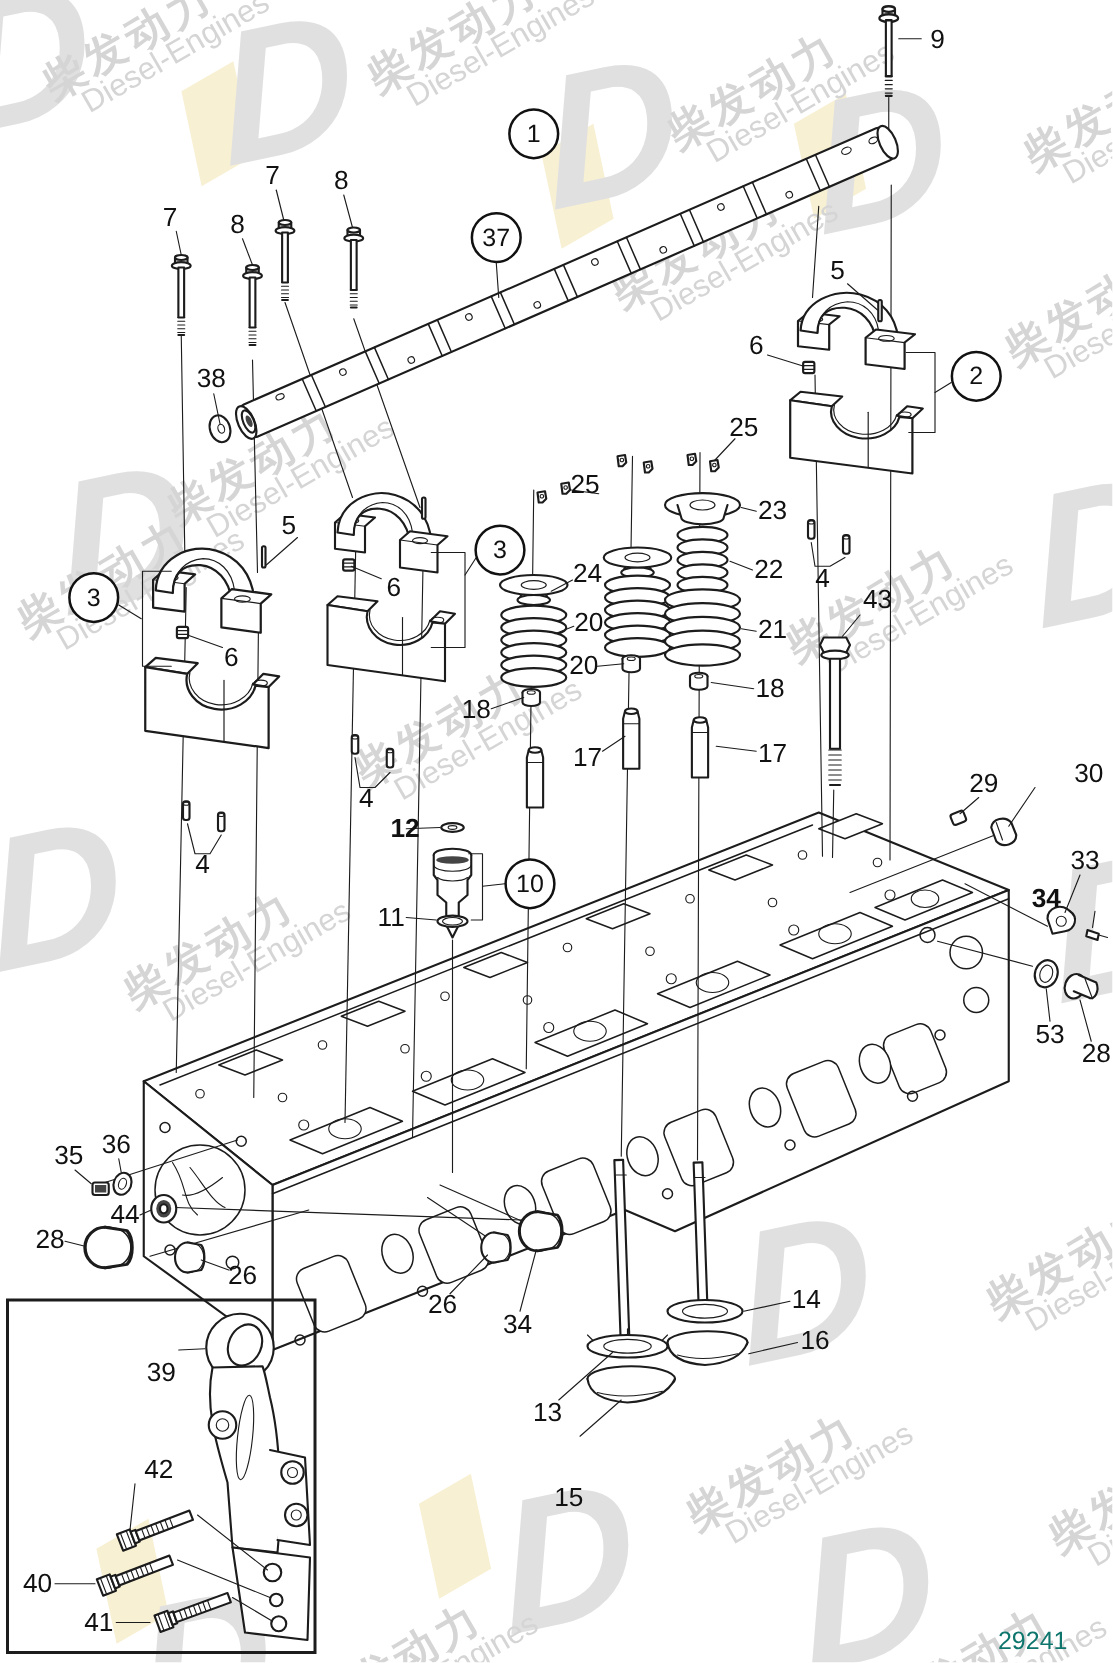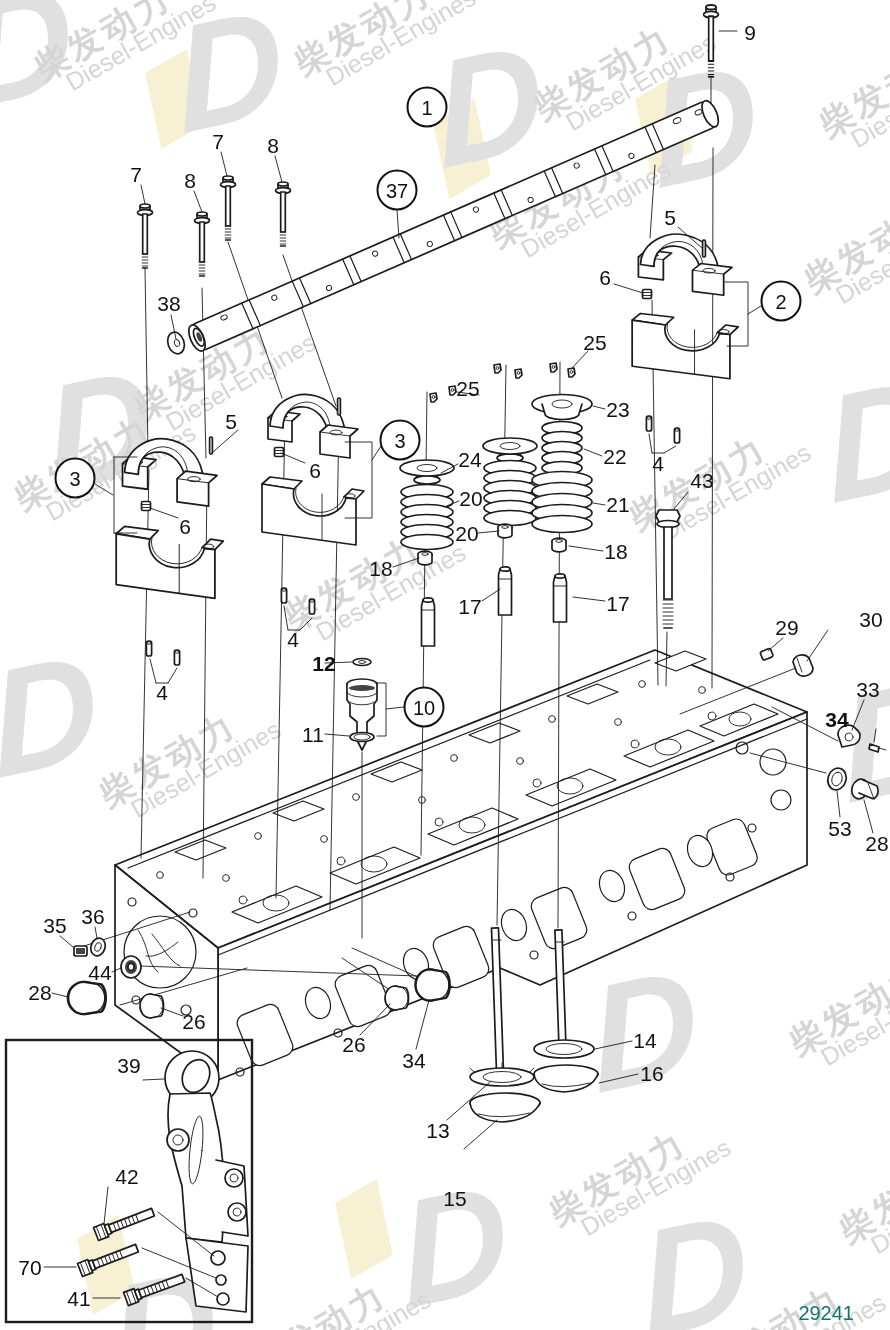--- a/index.html
+++ b/index.html
@@ -683,20 +683,20 @@
       <div class="callout" style="left: 93px; top: 916px;">36</div>
       <div class="callout" style="left: 100px; top: 972px;">44</div>
       <div class="callout" style="left: 40px; top: 992px;">28</div>
       <div class="callout" style="left: 194px; top: 1021px;">26</div>
       <div class="callout" style="left: 354px; top: 1044px;">26</div>
       <div class="callout" style="left: 414px; top: 1060px;">34</div>
       <div class="callout" style="left: 438px; top: 1130px;">13</div>
       <div class="callout" style="left: 455px; top: 1160px; margin-top: 38px;">15</div>
       <div class="callout" style="left: 645px; top: 1040px;">14</div>
       <div class="callout" style="left: 652px; top: 1073px;">16</div>
-      <div class="callout" style="left: 129px; top: 1065px;">39</div>
+      <div class="callout" style="left: 129px; top: 1098px;">39</div>
       <div class="callout" style="left: 107px; top: 1176px; margin-left: 20px;">42</div>
-      <div class="callout" style="left: 30px; top: 1267px;">70</div>
+      <div class="callout" style="left: 30px; top: 1267px;">40</div>
       <div class="callout" style="left: 79px; top: 1298px;">41</div>
     </div>
 
   <div class="drawing-number" style="left:784px;top:1302px;width:70px;text-align:right;">29241</div>
 </div>
 
 </body></html>

